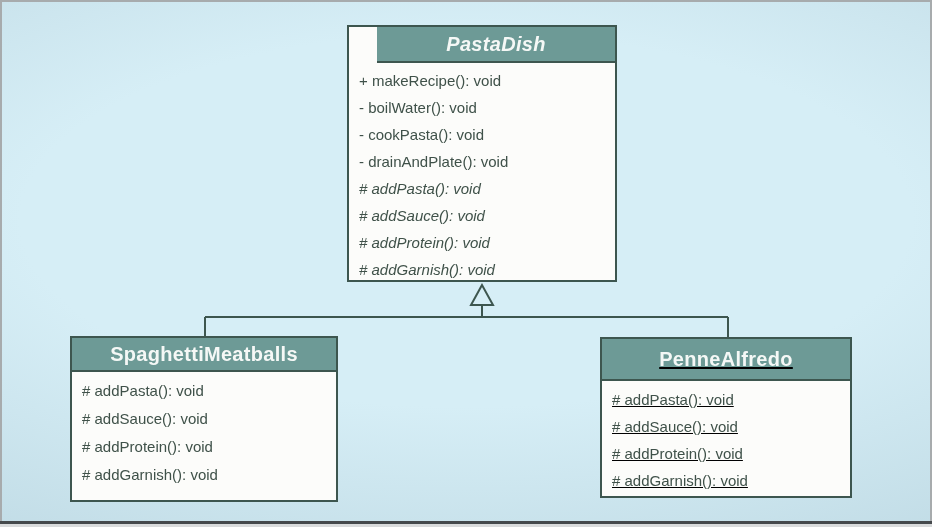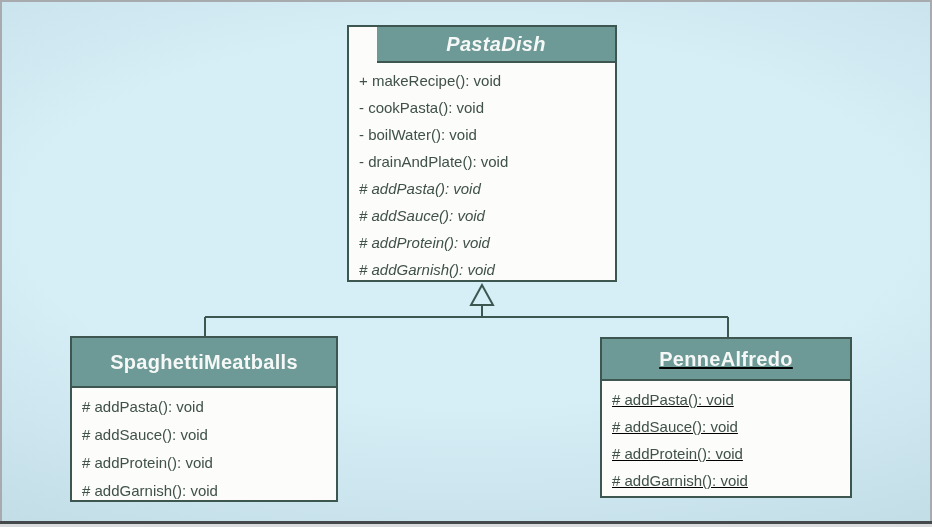--- a/index.html
+++ b/index.html
@@ -87,21 +87,21 @@
     line-height:27px;
     white-space:nowrap;
   }
   .method.abstract-method{
     font-style:italic;
   }
   
   #box-pastadish{left:347px;top:25px;width:270px;height:257px;}
   #box-pastadish .uml-header{height:36px;margin-left:28px;}
   #box-spaghetti{left:70px;top:336px;width:268px;height:166px;}
-  #box-spaghetti .uml-header{height:50px;text-align:center;}
+  #box-spaghetti .uml-header{height:34px;text-align:center;}
   #box-spaghetti .uml-body .method{line-height:28px;}
   #box-spaghetti .uml-body{padding-top:5px;}
   #box-penne{left:600px;top:337px;width:252px;height:161px;text-decoration:underline;}
   #box-penne .uml-header{height:42px;}
   #box-penne .uml-body .method{line-height:27px;}
   #box-penne .uml-body{padding-top:5px;}
 </style>
 </head>
 <body>
 
@@ -120,22 +120,22 @@
 
     <line x1="205" y1="317" x2="205" y2="337"></line>
 
     <line x1="728" y1="317" x2="728" y2="338"></line>
   </svg>
 
   <div class="uml-class" id="box-pastadish">
     <div class="uml-header abstract-title">PastaDish</div>
     <div class="uml-body">
       <div class="method">+ makeRecipe(): void</div>
+      <div class="method">- boilWater(): void</div>
       <div class="method">- cookPasta(): void</div>
-      <div class="method">- boilWater(): void</div>
       <div class="method">- drainAndPlate(): void</div>
       <div class="method abstract-method"># addPasta(): void</div>
       <div class="method abstract-method"># addSauce(): void</div>
       <div class="method abstract-method"># addProtein(): void</div>
       <div class="method abstract-method"># addGarnish(): void</div>
     </div>
   </div>
 
   <div class="uml-class" id="box-spaghetti">
     <div class="uml-header">SpaghettiMeatballs</div>

